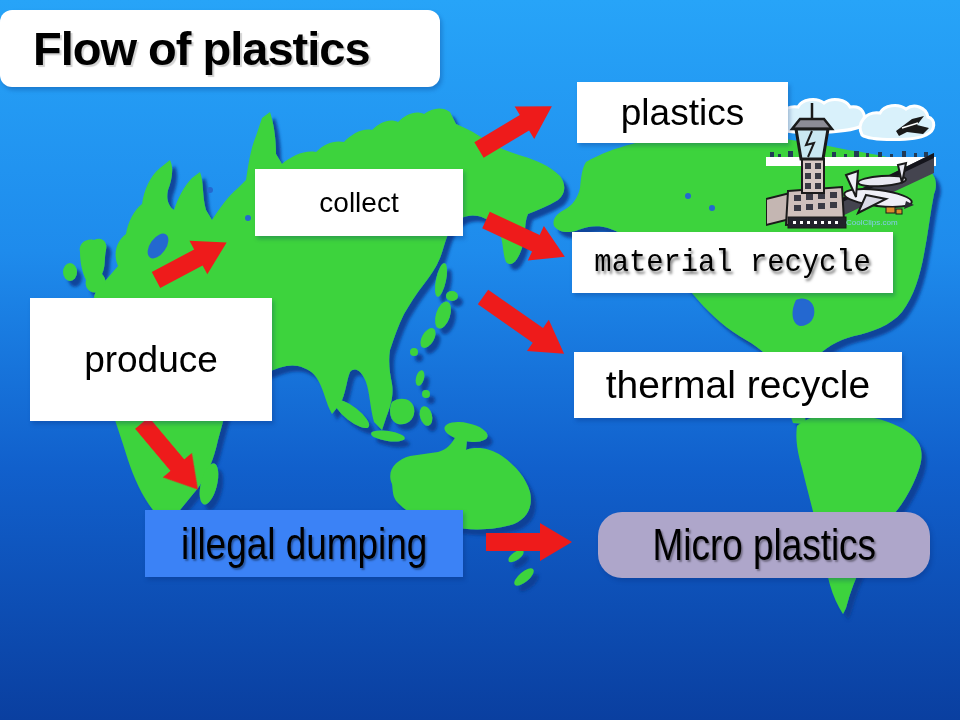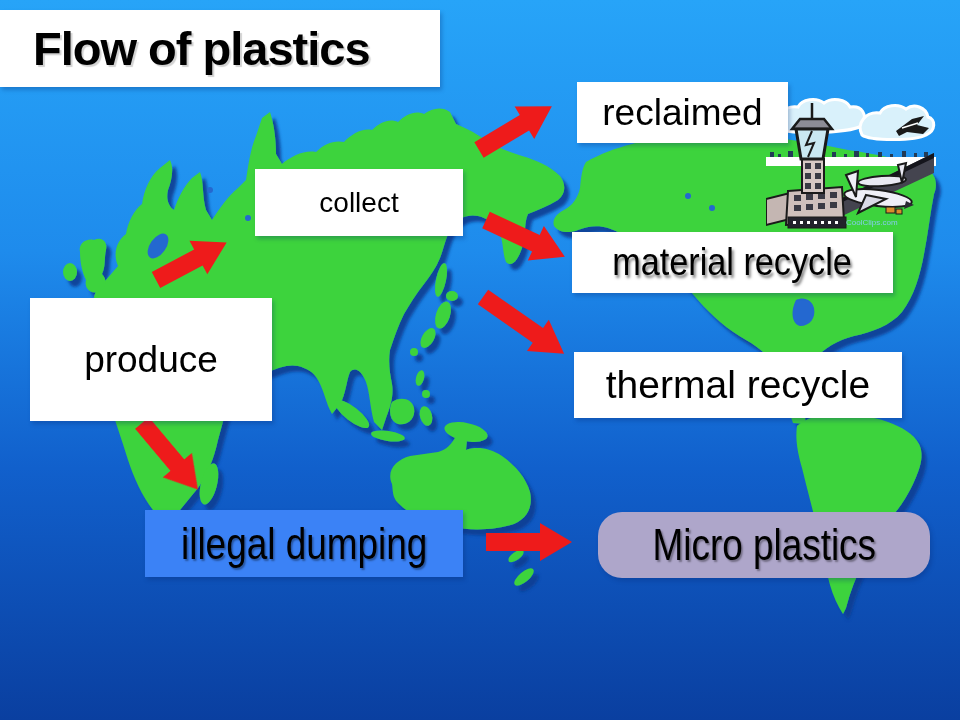--- a/index.html
+++ b/index.html
@@ -16,25 +16,26 @@
   }
   .txt { display:inline-block; white-space:nowrap; }
 
   .title-box {
     position:absolute; left:0; top:10px; width:440px; height:77px;
     background:#FFFFFF; display:flex; align-items:center;
     box-sizing:border-box; padding-left:33px;
     font-size:47px; font-weight:bold; letter-spacing:-1px;
     text-shadow:2px 2px 1px rgba(0,0,0,0.18);
     box-shadow:2px 3px 4px rgba(8,40,110,0.28);
+    border-radius:12px;
   }
 
   #box-reclaimed { left:577px; top:82px;  width:211px; height:61px;  font-size:37px; }
   #box-collect   { left:255px; top:169px; width:208px; height:67px;  font-size:28px; }
-  #box-material  { left:572px; top:232px; width:321px; height:61px;  font-size:38px; }
+  #box-material  { left:572px; top:232px; width:321px; height:61px;  font-size:32px;font-family:Liberation Mono, monospace; }
   #box-material .txt { transform:scaleX(0.90); text-shadow:2px 3px 3px rgba(0,0,0,0.5); }
   #box-thermal   { left:574px; top:352px; width:328px; height:66px;  font-size:39px; }
   #box-produce   { left:30px;  top:298px; width:242px; height:123px; font-size:37px;
                    flex-direction:row; line-height:57px; }
   #box-illegal   { left:145px; top:510px; width:318px; height:67px;  font-size:45px; background:#3b82f6; }
   #box-micro     { left:598px; top:512px; width:332px; height:66px;  font-size:45px; background:#AEA6CA;border-radius:24px; }
   #box-illegal .txt, #box-micro .txt { transform:scaleX(0.82); text-shadow:2px 2px 2px rgba(0,0,0,0.35); }
 
   .clipart { position:absolute; left:766px; top:95px; width:170px; height:138px; }
 </style>
@@ -185,21 +186,21 @@
     <polygon points="130,36 146,24 158,21 151,30 163,33 157,39 141,37 133,41" fill="#1A1A1A"></polygon>
     <line x1="136" y1="33" x2="152" y2="28" stroke="#FFFFFF" stroke-width="1.5"></line>
     <text x="80" y="130" font-size="8" fill="#85CBEA" font-family="Liberation Sans, sans-serif">CoolClips.com</text>
   </svg>
 
   <div class="title-box">
     <span class="txt">Flow of plastics</span>
   </div>
 
   <div class="label-box" id="box-reclaimed">
-    <span class="txt">reclaimed</span>
+    <span class="txt">plastics</span>
   </div>
 
   <div class="label-box" id="box-collect">
     <span class="txt">collect</span>
   </div>
 
   <div class="label-box" id="box-material">
     <span class="txt">material recycle</span>
   </div>
 

